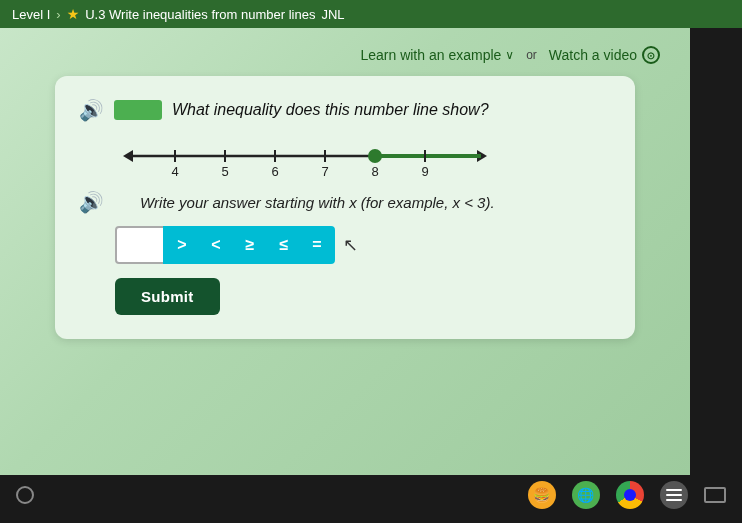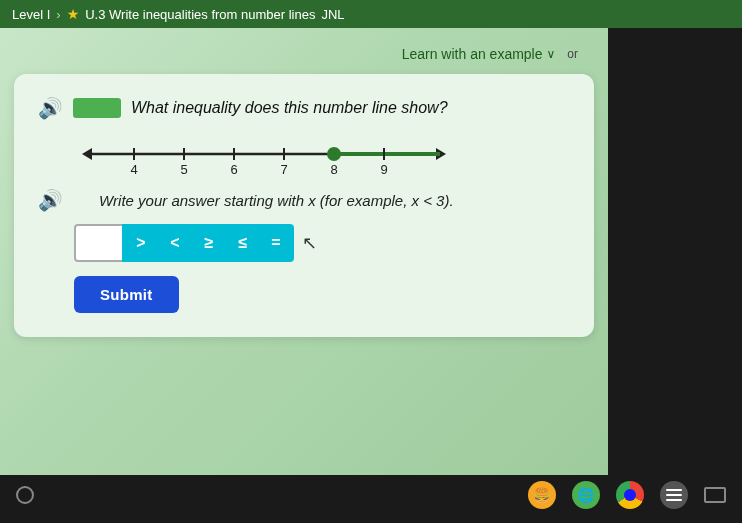--- a/index.html
+++ b/index.html
@@ -29,21 +29,21 @@
       font-size: 14px;
     }
     .top-bar-sep {
       color: #aed6a0;
       font-size: 13px;
     }
 
     
     .main-area {
       background: linear-gradient(135deg, #c8e6c8 0%, #b0d8b0 40%, #9ecb9e 100%);
-      width: 608px;
+      width: 690px;
       height: 447px;
       position: relative;
       display: flex;
       flex-direction: column;
       align-items: center;
       padding-top: 10px;
     }
 
     
     .options-row {
@@ -199,21 +199,21 @@
       border-radius: 0 0 0 0;
     }
     .cursor-indicator {
       font-size: 18px;
       margin-left: 8px;
       color: #333;
     }
 
     
     .submit-btn {
-      background: #1d4ed8;
+      background: #14532d;
       color: #fff;
       border: none;
       border-radius: 6px;
       padding: 10px 26px;
       font-size: 15px;
       font-weight: 600;
       cursor: pointer;
       margin-left: 36px;
       letter-spacing: 0.3px;
     }
@@ -270,20 +270,24 @@
 </div>
 
 <div class="main-area">
 
   <div class="options-row">
     <div class="learn-example-btn">
       <span>Learn with an example</span>
       <span class="chevron-icon">∨</span>
     </div>
     <span class="or-text">or</span>
+    <div class="watch-video-btn">
+      <span>Watch a video</span>
+      <div class="circle-icon">⊙</div>
+    </div>
   </div>
 
   <div class="question-card">
 
     
     <div class="question-header">
       <span class="speaker-icon">🔊</span>
       <div class="translate-icon">
         <svg width="16" height="13" viewBox="0 0 16 13" fill="none">
           <text x="2" y="11" font-size="10" fill="white" font-weight="bold">文A</text>

